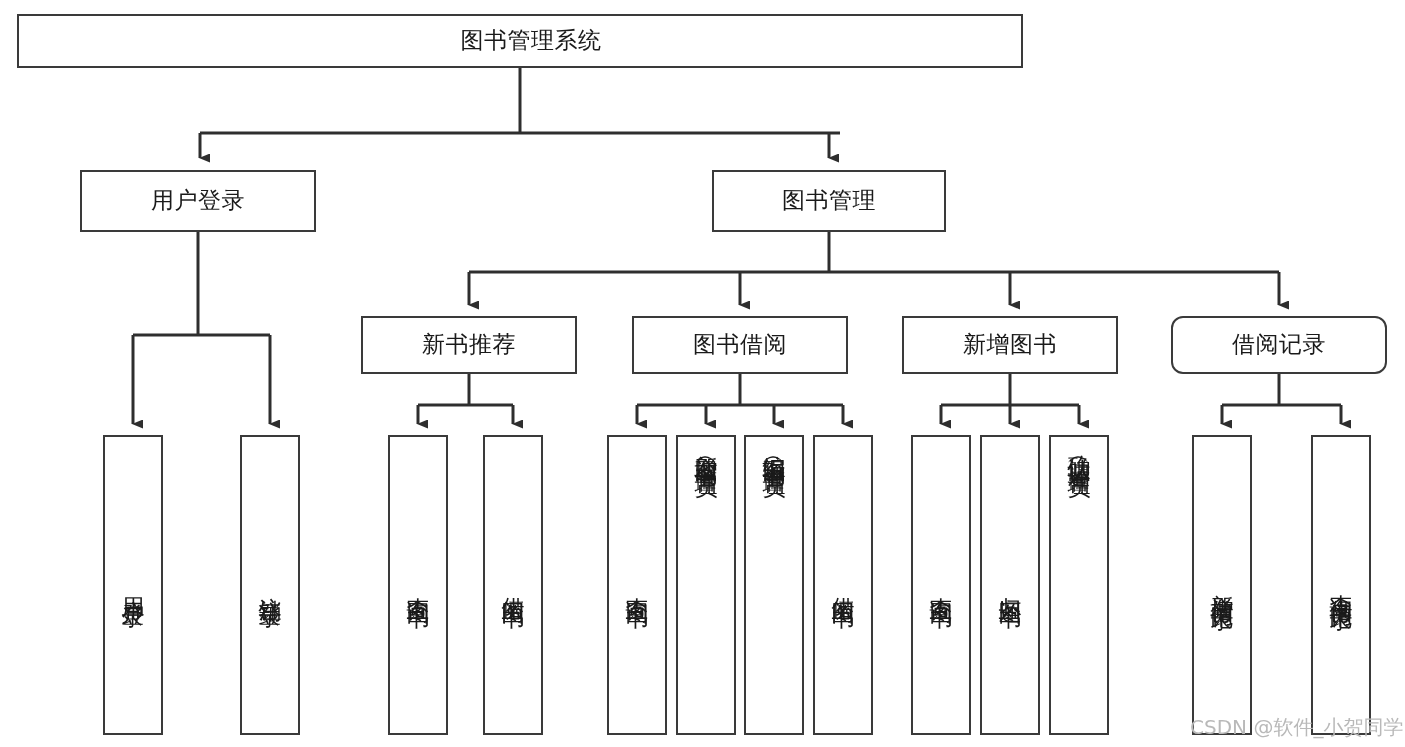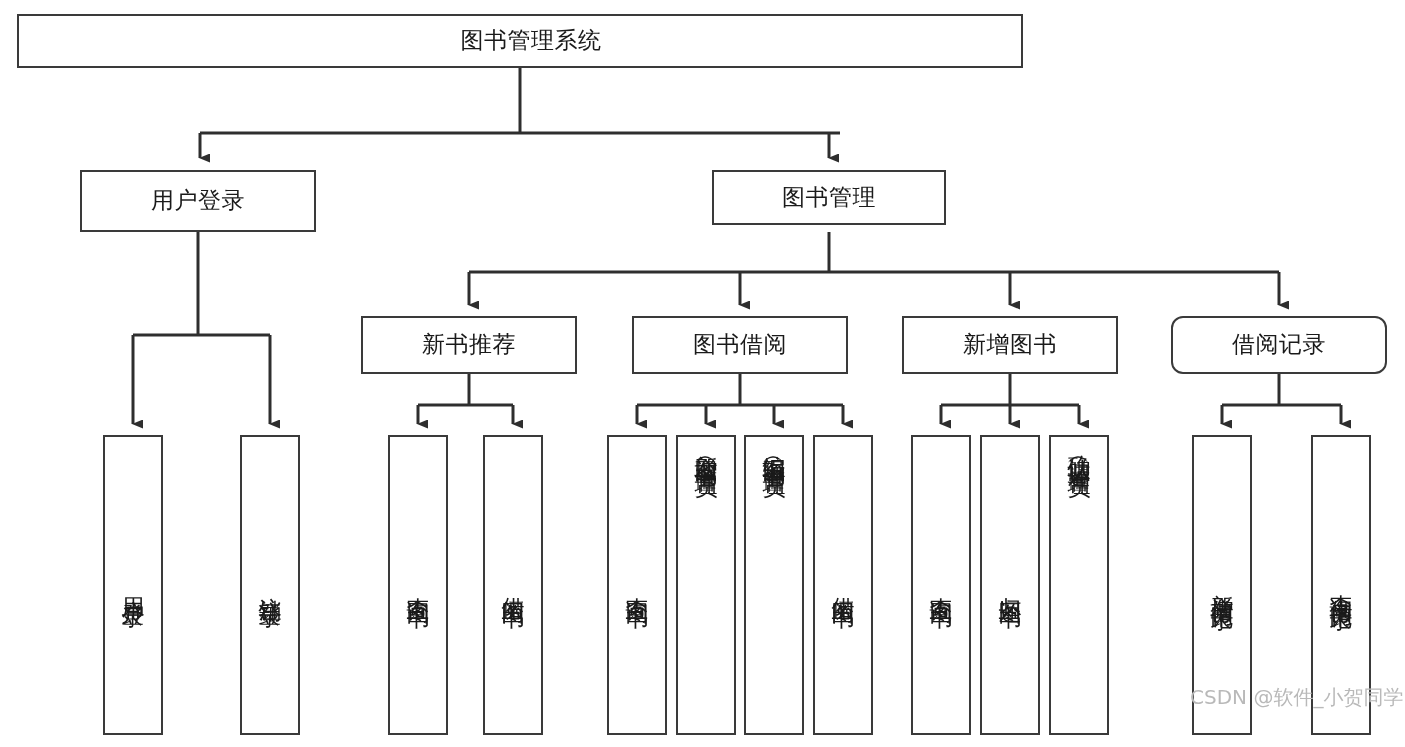--- a/index.html
+++ b/index.html
@@ -124,21 +124,21 @@
   </svg>
 
   <div class="node" style="left:17px; top:14px; width:1006px; height:54px;padding-left:22px;">
     <span class="node-label">图书管理系统</span>
   </div>
 
   <div class="node" style="left:80px; top:170px; width:236px; height:62px;">
     <span class="node-label">用户登录</span>
   </div>
 
-  <div class="node" style="left:712px; top:170px; width:234px; height:55px;">
+  <div class="node" style="left:712px; top:170px; width:234px; height:62px;">
     <span class="node-label">图书管理</span>
   </div>
 
   <div class="node" style="left:361px; top:316px; width:216px; height:58px;">
     <span class="node-label">新书推荐</span>
   </div>
 
   <div class="node" style="left:632px; top:316px; width:216px; height:58px;">
     <span class="node-label">图书借阅</span>
   </div>
@@ -196,15 +196,15 @@
   </div>
 
   <div class="node vertical centered" style="left:1192px; top:435px; width:60px; height:300px;">
     <span class="node-label">新增借阅记录</span>
   </div>
 
   <div class="node vertical centered" style="left:1311px; top:435px; width:60px; height:300px;">
     <span class="node-label">查询借阅记录</span>
   </div>
 
-  <div class="watermark" style="left:1190px; top:684px;">CSDN @软件_小贺同学</div>
+  <div class="watermark" style="left:1190px; top:714px;">CSDN @软件_小贺同学</div>
 
 </div>
 
 </body></html>

